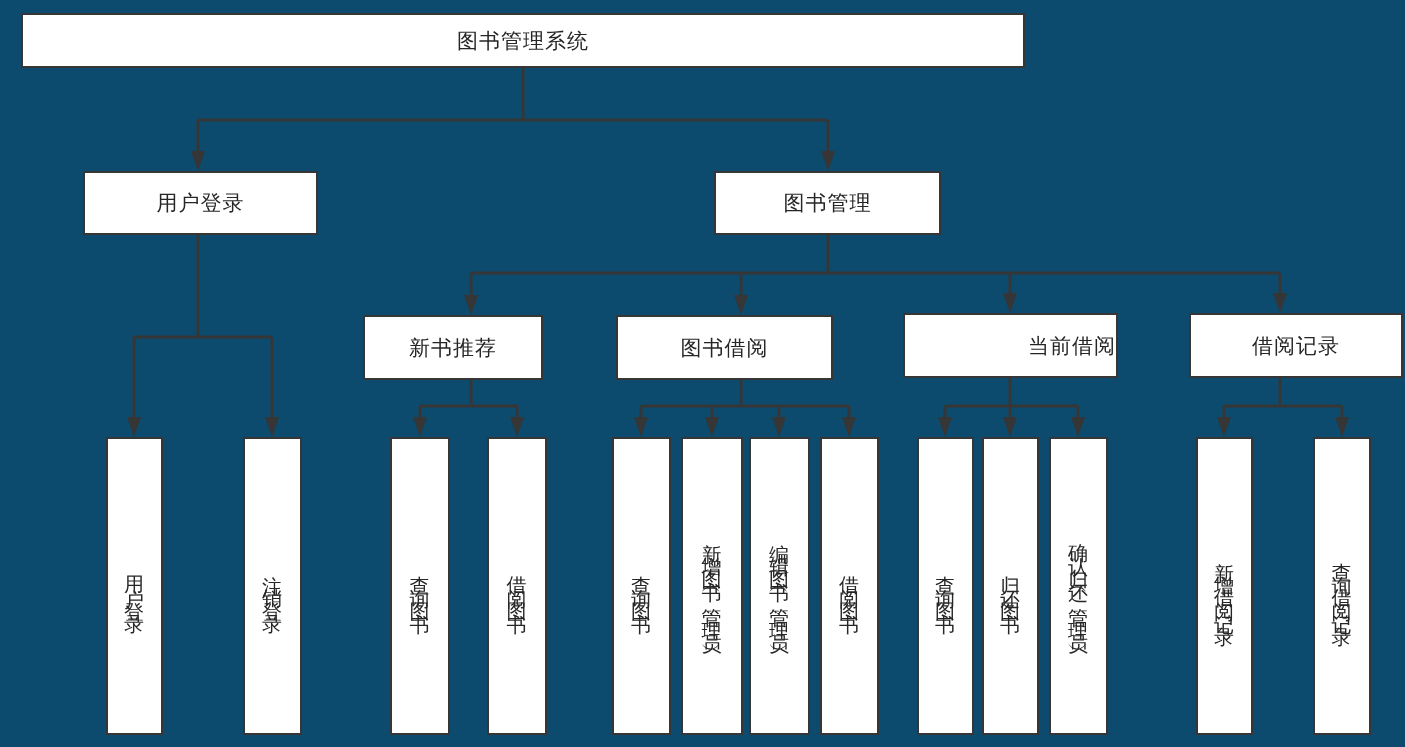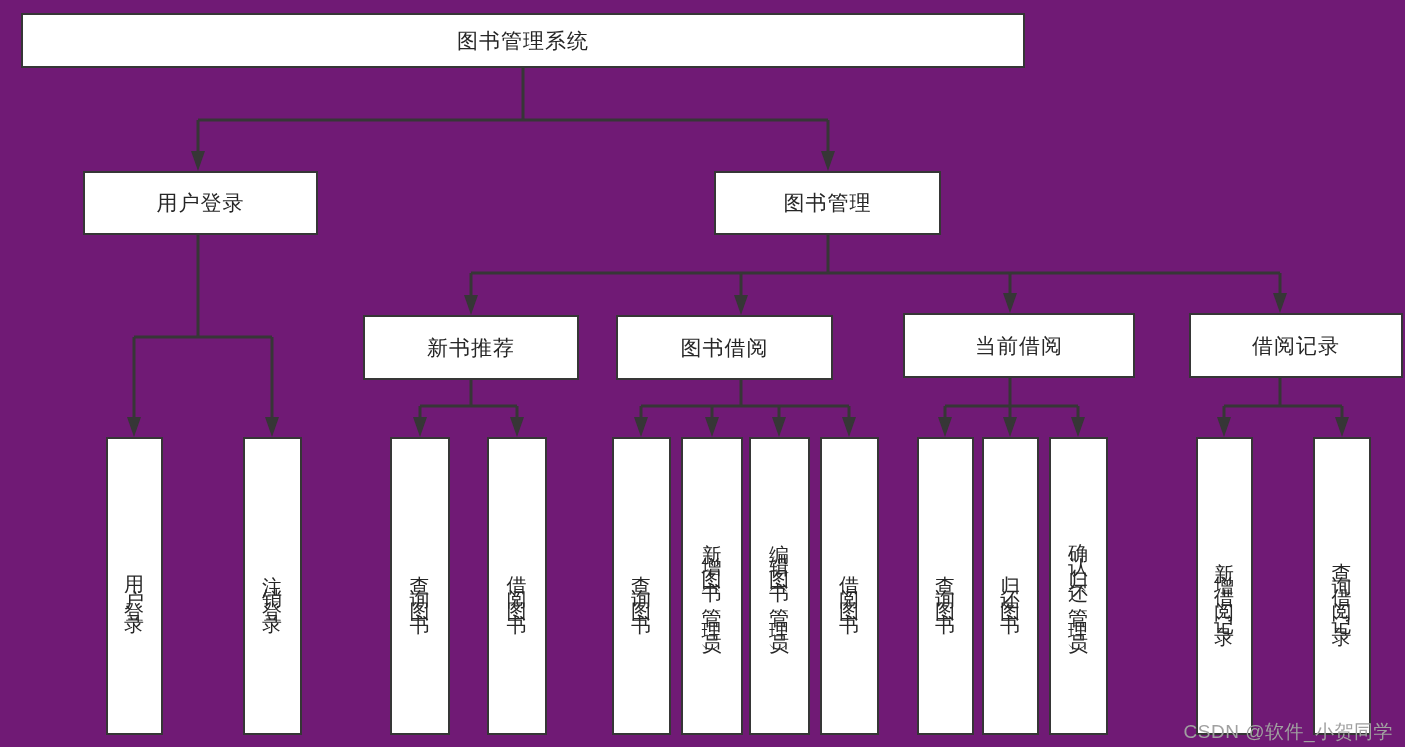--- a/index.html
+++ b/index.html
@@ -1,19 +1,19 @@
 <!DOCTYPE html>
 <html><head>
 <meta charset="utf-8">
 <style>
   html,body{margin:0;padding:0;background:#ffffff;}
   #canvas{
     position:relative;
     width:1405px;height:747px;
-    background:#701a75;
+    background:#0c4a6e;
     font-family:"Liberation Sans","DejaVu Sans",sans-serif;
     overflow:hidden;
   }
   #connectors{position:absolute;left:0;top:0;width:1405px;height:747px;}
   .node{
     position:absolute;
     box-sizing:border-box;
     border:2.5px solid #363636;
     background:#ffffff;
     display:flex;
@@ -92,27 +92,27 @@
   <div id="nodes-layer">
       <div class="node" style="left: 21px; top: 13px; width: 1004px; height: 55px;">
         <span class="lbl">图书管理系统</span>
       </div>
       <div class="node" style="left: 83px; top: 171px; width: 235px; height: 64px;">
         <span class="lbl">用户登录</span>
       </div>
       <div class="node" style="left: 714px; top: 171px; width: 227px; height: 64px;">
         <span class="lbl">图书管理</span>
       </div>
-      <div class="node" style="left: 363px; top: 315px; width: 216px; height: 65px;">
+      <div class="node" style="left: 363px; top: 315px; width: 180px; height: 65px;">
         <span class="lbl">新书推荐</span>
       </div>
       <div class="node" style="left: 616px; top: 315px; width: 217px; height: 65px;">
         <span class="lbl">图书借阅</span>
       </div>
-      <div class="node" style="left: 903px; top: 313px; width: 232px; height: 65px;">
+      <div class="node" style="left: 903px; top: 313px; width: 215px; height: 65px; justify-content: flex-end;">
         <span class="lbl">当前借阅</span>
       </div>
       <div class="node" style="left: 1173px; top: 313px; width: 214px; height: 65px; margin-left: 16px;">
         <span class="lbl">借阅记录</span>
       </div>
       <div class="node v" style="left: 106px; top: 437px; width: 57px; height: 298px;">
         <span class="lbl">用户登录</span>
       </div>
       <div class="node v" style="left: 243px; top: 437px; width: 59px; height: 298px;">
         <span class="lbl">注销登录</span>
@@ -144,14 +144,13 @@
       <div class="node v" style="left: 1049px; top: 437px; width: 59px; height: 298px;">
         <span class="lbl">确认归还（管理员）</span>
       </div>
       <div class="node v" style="left: 1196px; top: 437px; width: 57px; height: 298px;">
         <span class="lbl">新增借阅记录</span>
       </div>
       <div class="node v" style="left: 1313px; top: 437px; width: 58px; height: 298px;">
         <span class="lbl">查询借阅记录</span>
       </div>
     </div>
-  <div class="watermark" style="color: rgb(160, 160, 160);">CSDN @软件_小贺同学</div>
 </div>
 
 </body></html>

